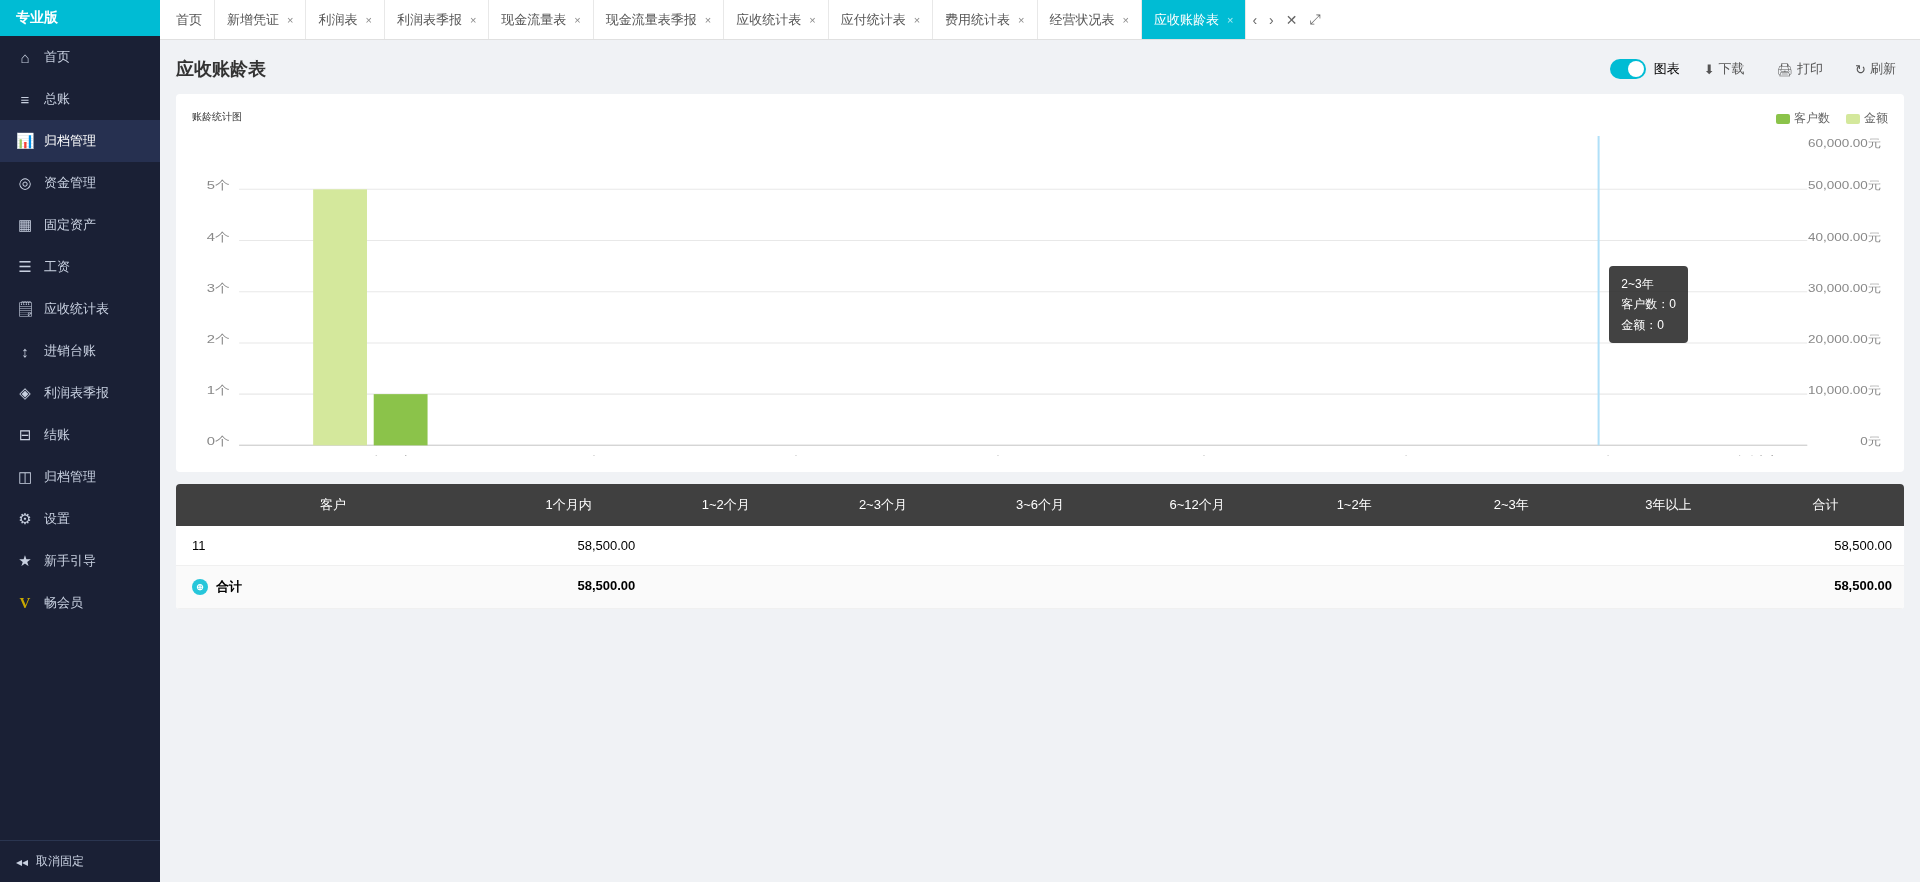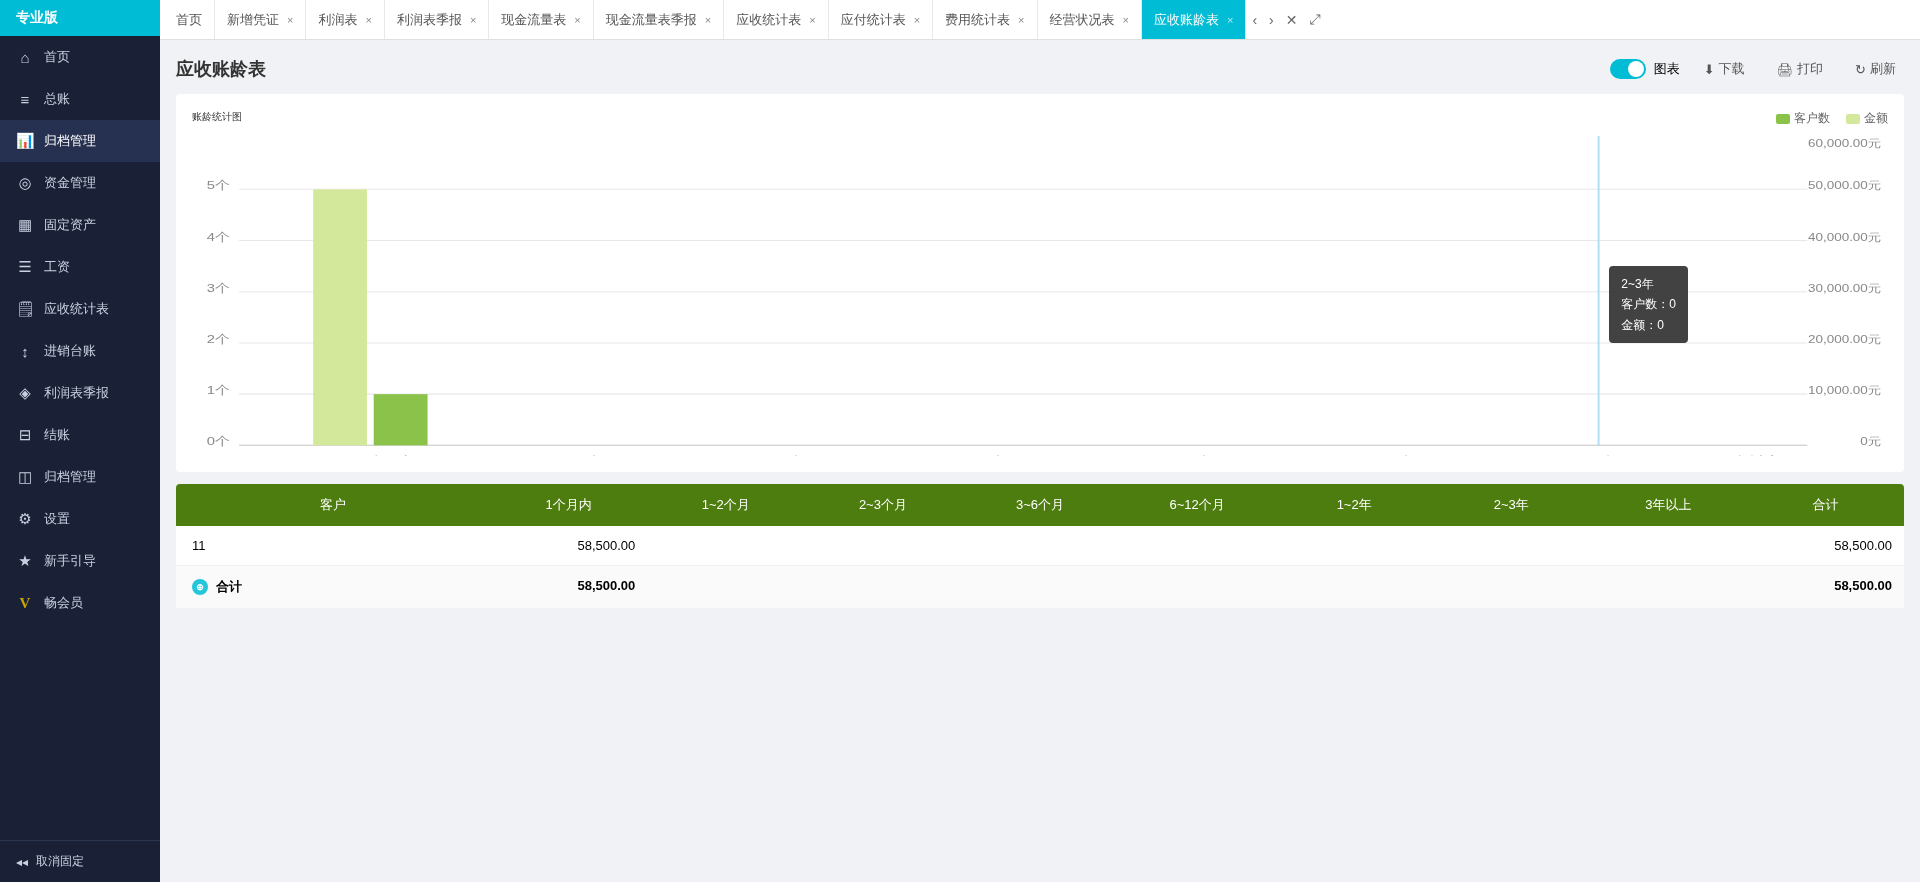--- a/index.html
+++ b/index.html
@@ -215,21 +215,21 @@
 
     
     .data-table {
       background: white;
       border-radius: 4px;
       overflow: hidden;
     }
     .table-header {
       display: grid;
       grid-template-columns: 2fr 1fr 1fr 1fr 1fr 1fr 1fr 1fr 1fr 1fr;
-      background: #4d7c0f;
+      background: #404040;
       color: white;
     }
     .table-row {
       display: grid;
       grid-template-columns: 2fr 1fr 1fr 1fr 1fr 1fr 1fr 1fr 1fr 1fr;
       border-bottom: 1px solid #f0f0f0;
     }
     .table-row.summary {
       font-weight: bold;
       background: #fafafa;

